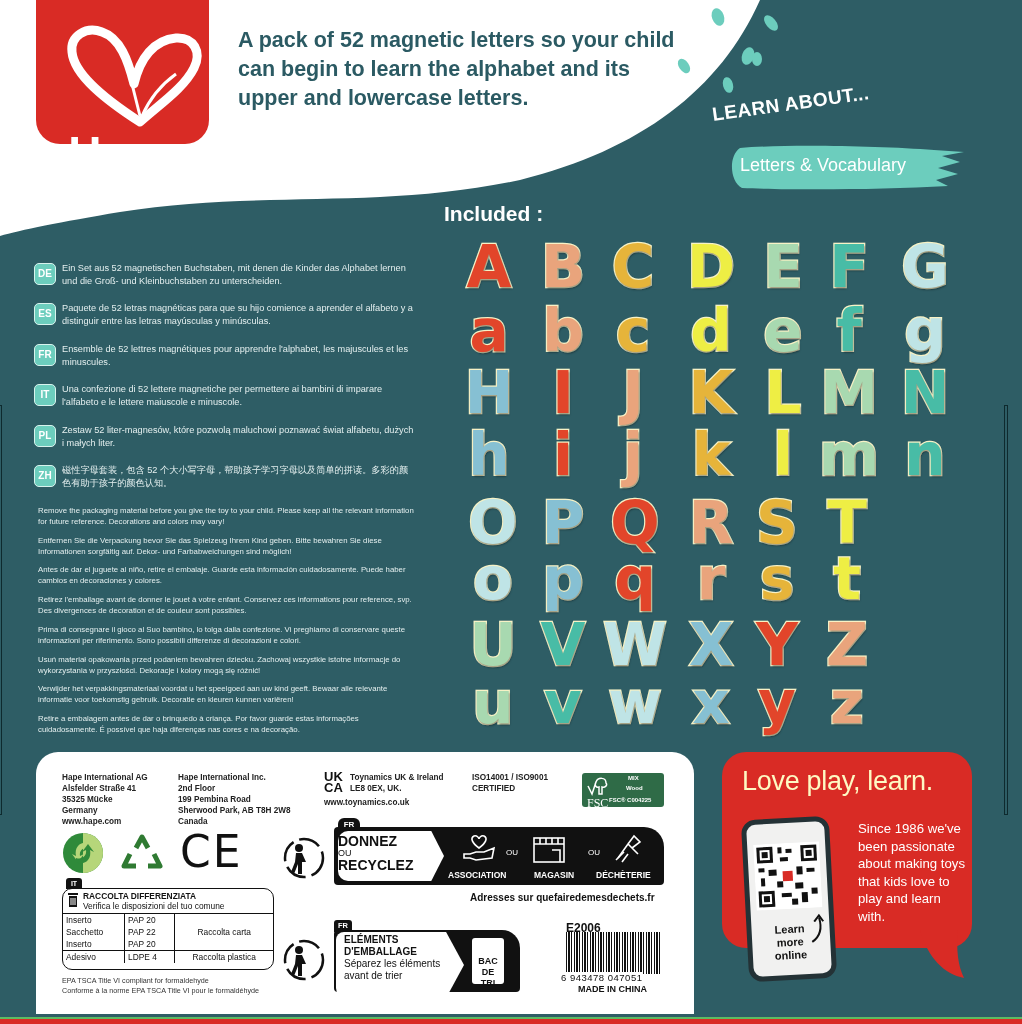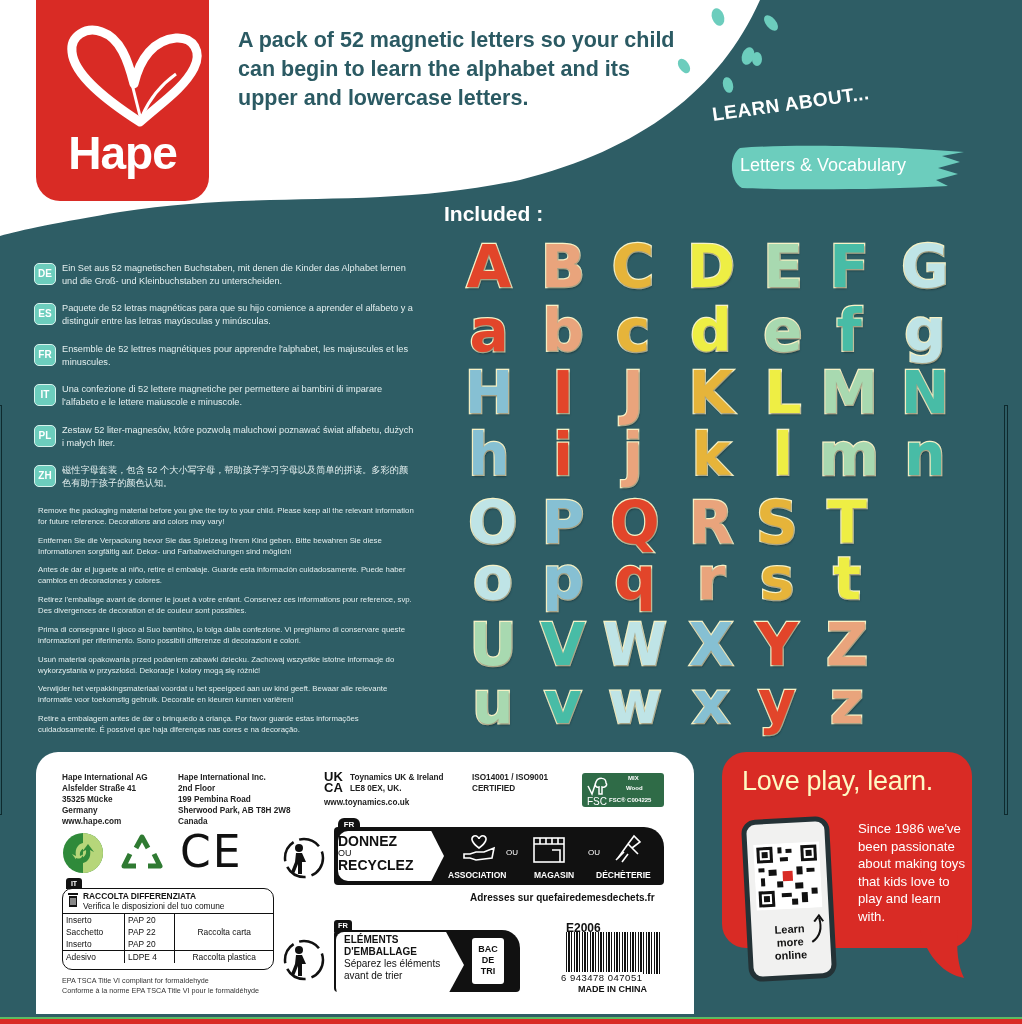--- a/index.html
+++ b/index.html
@@ -1,21 +1,21 @@
 <!DOCTYPE html>
 <html><head>
 <meta charset="utf-8">
 <style>
   *{box-sizing:border-box;margin:0;padding:0}
   html,body{width:1022px;height:1024px;overflow:hidden;background:#2e5d65}
   body{position:relative;font-family:"Liberation Sans","DejaVu Sans",sans-serif;color:#fff}
   .abs{position:absolute}
   
   #top-wave{left:0;top:0;width:1022px;height:240px}
-  #logo{left:36px;top:0;width:173px;height:201px;background:#d92b25;border-radius:0 0 24px 24px}
+  #logo{left:36px;top:0;width:173px;height:144px;background:#d92b25;border-radius:0 0 24px 24px}
   #logo .word{position:absolute;left:0;right:0;top:126px;text-align:center;font-size:46px;font-weight:bold;color:#fff;letter-spacing:-1px}
   #headline{left:238px;top:26px;width:440px;font-size:21.5px;line-height:29px;color:#2b5a63;font-weight:bold}
   #learn-about{left:714px;top:104px;font-size:19px;font-weight:bold;color:#fff;transform:rotate(-8deg);transform-origin:left bottom;letter-spacing:.5px}
   #brush{left:728px;top:142px;width:240px;height:50px}
   #brush-label{left:740px;top:155px;font-size:18px;color:#fff}
   #included{left:444px;top:202px;font-size:21px;font-weight:bold;color:#fff}
   
   .lang{position:absolute;left:34px;width:380px;display:flex;gap:6px;font-size:9.2px;line-height:12.5px;color:#e4efef}
   .lang .badge{flex:0 0 22px;height:22px;background:#6ccdbd;border:1.5px solid #d8f3ee;border-radius:5px;font-weight:bold;font-size:10px;color:#fff;display:flex;align-items:center;justify-content:center;margin-top:1px}
   .notice{position:absolute;left:38px;width:380px;font-size:7.8px;line-height:11px;color:#e4efef}
@@ -101,21 +101,21 @@
 <div class="lang" style="top:464px">
   <span class="badge">ZH</span>
   <span>磁性字母套装，包含 52 个大小写字母，帮助孩子学习字母以及简单的拼读。多彩的颜色有助于孩子的颜色认知。</span>
 </div>
 
 <div class="notice" style="top:505px">Remove the packaging material before you give the toy to your child. Please keep all the relevant information for future reference. Decorations and colors may vary!</div>
 <div class="notice" style="top:535px">Entfernen Sie die Verpackung bevor Sie das Spielzeug Ihrem Kind geben. Bitte bewahren Sie diese Informationen sorgfältig auf. Dekor- und Farbabweichungen sind möglich!</div>
 <div class="notice" style="top:564px">Antes de dar el juguete al niño, retire el embalaje. Guarde esta información cuidadosamente. Puede haber cambios en decoraciones y colores.</div>
 <div class="notice" style="top:594px">Retirez l'emballage avant de donner le jouet à votre enfant. Conservez ces informations pour reference, svp. Des divergences de decoration et de couleur sont possibles.</div>
 <div class="notice" style="top:624px">Prima di consegnare il gioco al Suo bambino, lo tolga dalla confezione. Vi preghiamo di conservare queste informazioni per riferimento. Sono possibili differenze di decorazioni e colori.</div>
-<div class="notice" style="top:654px">Usuń materiał opakowania przed podaniem zabawki dziecku. Zachowaj wszystkie istotne informacje do wykorzystania w przyszłości. Dekoracje i kolory mogą się różnić!</div>
+<div class="notice" style="top:654px">Usuń materiał opakowania przed podaniem bewahren dziecku. Zachowaj wszystkie istotne informacje do wykorzystania w przyszłości. Dekoracje i kolory mogą się różnić!</div>
 <div class="notice" style="top:683px">Verwijder het verpakkingsmateriaal voordat u het speelgoed aan uw kind geeft. Bewaar alle relevante informatie voor toekomstig gebruik. Decoratie en kleuren kunnen variëren!</div>
 <div class="notice" style="top:713px">Retire a embalagem antes de dar o brinquedo à criança. Por favor guarde estas informações cuidadosamente. É possível que haja diferenças nas cores e na decoração.</div>
 
 <div id="letters-grid">
     <div class="letter up" style="left: 458px; top: 236px; color: rgb(226, 69, 42);">A</div>
     <div class="letter up" style="left: 532px; top: 236px; color: rgb(233, 164, 124);">B</div>
     <div class="letter up" style="left: 602px; top: 236px; color: rgb(230, 180, 58);">C</div>
     <div class="letter up" style="left: 680px; top: 236px; color: rgb(238, 238, 68);">D</div>
     <div class="letter up" style="left: 752px; top: 236px; color: rgb(168, 217, 176);">E</div>
     <div class="letter up" style="left: 818px; top: 236px; color: rgb(72, 188, 166);">F</div>
@@ -192,21 +192,21 @@
 <div class="abs small" style="left:324px;top:797px">www.toynamics.co.uk</div>
 <div class="abs small" style="left:472px;top:772px;width:100px">
   <div>ISO14001 / ISO9001</div>
   <div>CERTIFIED</div>
 </div>
 
 <div class="abs" style="left:582px;top:773px;width:82px;height:34px;background:#2f6b47;border-radius:3px;color:#fff">
   <svg width="24" height="20" viewBox="0 0 24 20" style="position:absolute;left:4px;top:3px">
     <path d="M2 10 L6 18 L10 6 M10 6 C12 1 20 1 20 7 C22 9 19 12 16 11 L16 18 L13 18 L13 11 C10 12 8 9 10 6" fill="none" stroke="#fff" stroke-width="1.5"></path>
   </svg>
-  <span style="position:absolute;left:5px;top:23px;font-size:10px;font-family:Liberation Sans, sans-serif">FSC</span>
+  <span style="position:absolute;left:5px;top:23px;font-size:12px;font-family:Liberation Serif, serif">FSC</span>
   <span style="position:absolute;left:46px;top:2px;font-size:6px;font-weight:bold">MIX</span>
   <span style="position:absolute;left:44px;top:12px;font-size:6px;font-weight:bold">Wood</span>
   <span style="position:absolute;left:27px;top:24px;font-size:6px;font-weight:bold">FSC® C004225</span>
 </div>
 
 <svg class="abs" style="left:62px;top:832px" width="42" height="42" viewBox="0 0 42 42">
   <circle cx="21" cy="21" r="20" fill="#2f8a3a"></circle>
   <path d="M21 1 A20 20 0 0 1 21 41 Z" fill="#b6d67a"></path>
   <path d="M28 12 C20 8 12 14 14 24 L10 22 L16 30 L22 22 L18 24 C17 18 22 14 28 16 Z" fill="#b6d67a"></path>
   <path d="M14 30 C22 34 30 28 28 18 L32 20 L26 12 L20 20 L24 18 C25 24 20 28 14 26 Z" fill="#2f8a3a"></path>
@@ -299,21 +299,21 @@
   <path d="M14 17 L20 17 L24 26 L20 26 L20 38 L16 38 L16 28 L12 38 L9 36 L13 26 Z" fill="#111"></path>
 </svg>
 <div class="abs" style="left:334px;top:920px;width:18px;height:12px;background:#111;color:#fff;font-size:7.5px;font-weight:bold;text-align:center;line-height:12px;border-radius:3px 3px 0 0">FR</div>
 <div class="abs" style="left:334px;top:930px;width:186px;height:62px;background:#111;border-radius:4px 18px 4px 4px"></div>
 <div class="abs" style="left:336px;top:932px;width:128px;height:66px;background:#fff;clip-path:polygon(0 0,86% 0,100% 50%,86% 100%,0 100%);border-radius:8px 0 0 10px;color:#111;padding:2px 0 0 8px">
   <div style="font-size:10px;font-weight:bold;line-height:12px">ELÉMENTS</div>
   <div style="font-size:10px;font-weight:bold;line-height:12px">D'EMBALLAGE</div>
   <div style="font-size:10px;line-height:12px">Séparez les éléments</div>
   <div style="font-size:10px;line-height:12px">avant de trier</div>
 </div>
-<div class="abs" style="left:472px;top:938px;width:32px;height:46px;background:#fff;border-radius:3px;color:#111;text-align:center;font-size:9px;font-weight:bold;line-height:11px;padding-top:6px">
+<div class="abs" style="left:472px;top:938px;width:32px;height:46px;background:#fff;border-radius:3px;color:#111;text-align:center;font-size:9px;font-weight:bold;line-height:11px;padding-top:18px">
   <div>BAC</div>
   <div>DE</div>
   <div>TRI</div>
 </div>
 
 <div class="abs" style="left:566px;top:921px;font-size:12px;font-weight:bold;color:#111">E2006</div>
 <div class="abs" style="left:566px;top:932px;width:96px;height:42px;background:repeating-linear-gradient(90deg,#111 0 1px,#fff 1px 2px,#111 2px 4px,#fff 4px 5px,#111 5px 6px,#fff 6px 8px)"></div>
 <div class="abs" style="left:561px;top:972px;font-size:9.5px;color:#111;letter-spacing:.5px;background:#fff">6 943478 047051</div>
 <div class="abs" style="left:578px;top:984px;font-size:9px;font-weight:bold;color:#111">MADE IN CHINA</div>
 

